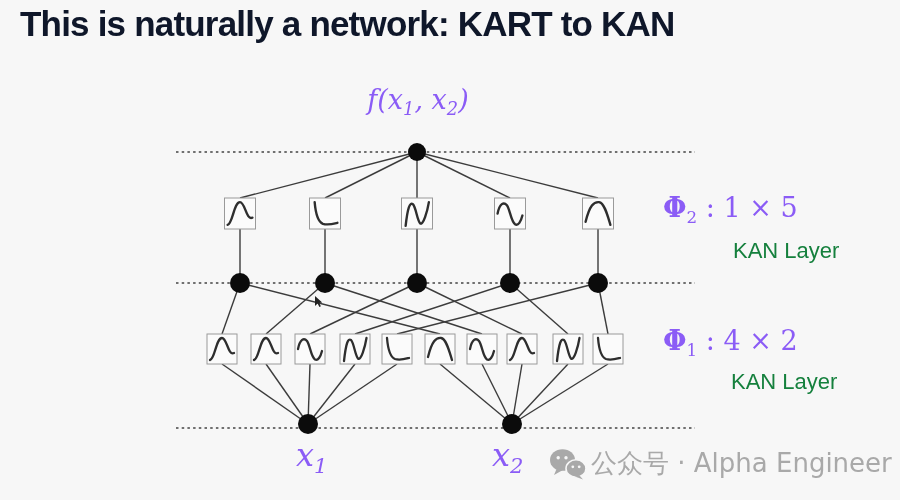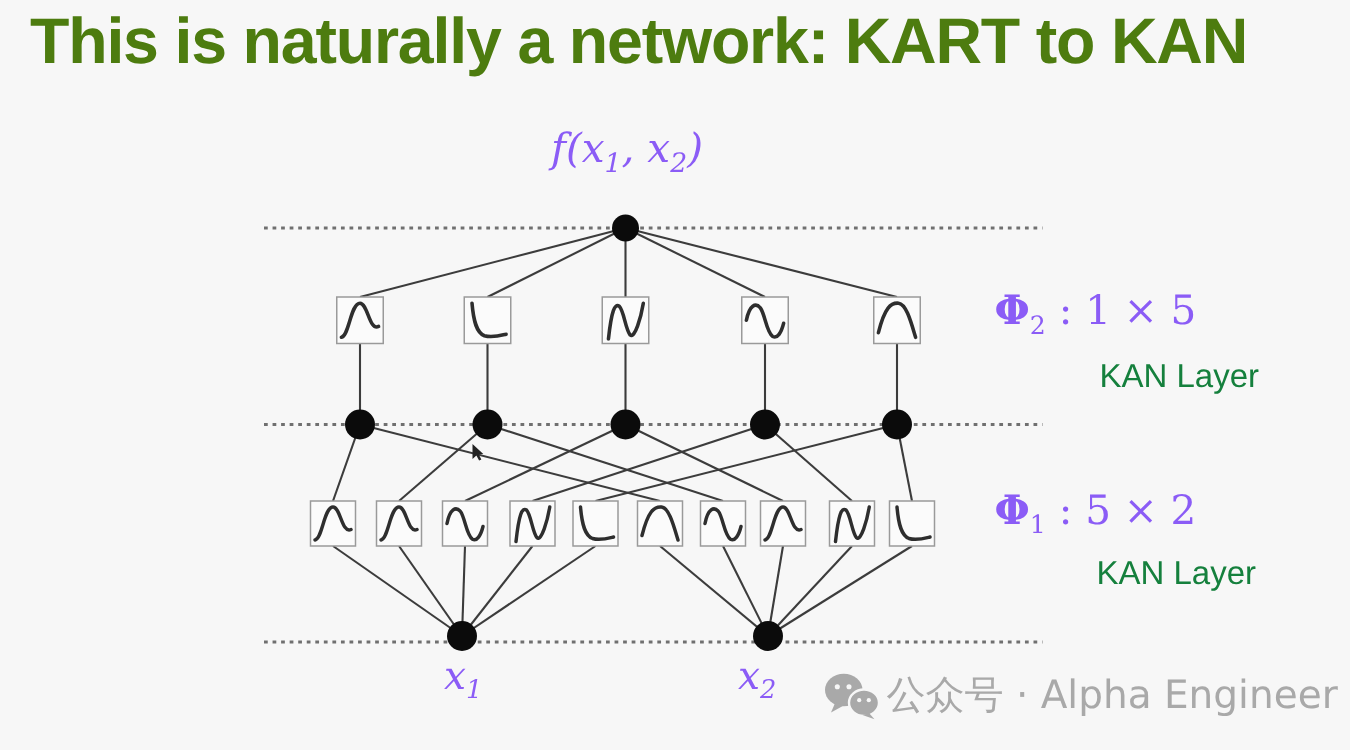--- a/index.html
+++ b/index.html
@@ -2,42 +2,42 @@
 <html><head>
 <meta charset="utf-8">
 <style>
   html,body{margin:0;padding:0;}
   .stage{
     position:relative;width:900px;height:500px;background:#f7f7f7;
     overflow:hidden;font-family:"Liberation Sans",sans-serif;
   }
   .slide-title{
     position:absolute;left:20px;top:4px;margin:0;
-    font-size:43px;font-weight:700;letter-spacing:-0.8px;color:#4d7c0f;
+    font-size:35px;font-weight:700;letter-spacing:-0.8px;color:#0f172a;
     font-family:"Liberation Sans",sans-serif;white-space:nowrap;
   }
   #diagram{position:absolute;left:0;top:0;width:900px;height:500px;}
   .math{font-family:"DejaVu Serif",serif;color:#8b5cf6;}
   .flabel{
     position:absolute;left:338px;top:84px;width:160px;text-align:center;
     font-style:italic;font-size:27px;
   }
   .flabel sub,.xlabel sub{font-size:66%;font-style:italic;}
   .layer-label{position:absolute;font-size:27px;white-space:nowrap;}
   .layer-label .phi{font-weight:700;font-style:normal;}
   .layer-label sub{font-size:62%;}
   .phi2-label{left:663px;top:192px;}
   .phi1-label{left:663px;top:325px;}
   .layer-sublabel{
     position:absolute;font-size:22px;color:#15803d;
     font-family:"Liberation Sans",sans-serif;white-space:nowrap;
   }
   .phi2-sublabel{left:733px;top:238px;}
   .phi1-sublabel{left:731px;top:369px;}
-  .xlabel{position:absolute;top:436px;font-style:italic;font-size:26px;text-align:center;}
+  .xlabel{position:absolute;top:436px;font-style:italic;font-size:32px;text-align:center;}
   .x1-label{left:296px;}
   .x2-label{left:492px;}
   .watermark{
     position:absolute;left:549px;top:446px;display:flex;align-items:center;
     gap:4px;color:#a9a9a9;font-size:26px;
     font-family:"DejaVu Sans","Liberation Sans",sans-serif;white-space:nowrap;
   }
   .watermark svg{display:block;}
 </style>
 </head>
@@ -120,21 +120,21 @@
       <circle cx="308" cy="424" r="10" fill="#0b0b0b"></circle>
       <circle cx="512" cy="424" r="10" fill="#0b0b0b"></circle>
       <path d="M315,296 l0,10 l2.6,-2.4 l1.8,3.4 l1.5,-0.7 l-1.7,-3.3 l3,-0.4 Z" fill="#222"></path>
     </svg>
 
   <div class="flabel math"><span>f(x</span><sub>1</sub><span>, x</span><sub>2</sub><span>)</span></div>
 
   <div class="layer-label math phi2-label"><span class="phi">Φ</span><sub>2</sub><span> : 1 × 5</span></div>
   <div class="layer-sublabel phi2-sublabel">KAN Layer</div>
 
-  <div class="layer-label math phi1-label"><span class="phi">Φ</span><sub>1</sub><span> : 5 × 2</span></div>
+  <div class="layer-label math phi1-label"><span class="phi">Φ</span><sub>1</sub><span> : 4 × 2</span></div>
   <div class="layer-sublabel phi1-sublabel">KAN Layer</div>
 
   <div class="xlabel math x1-label"><span>x</span><sub>1</sub></div>
   <div class="xlabel math x2-label"><span>x</span><sub>2</sub></div>
 
   <div class="watermark">
     <svg width="38" height="32" viewBox="0 0 38 32">
       <ellipse cx="13.5" cy="12" rx="12.5" ry="10.8" fill="#a9a9a9"></ellipse>
       <path d="M8,20 L5,27 L13.5,22.3 Z" fill="#a9a9a9"></path>
       <ellipse cx="27" cy="20.5" rx="10" ry="8.8" fill="#a9a9a9" stroke="#f7f7f7" stroke-width="1.6"></ellipse>

